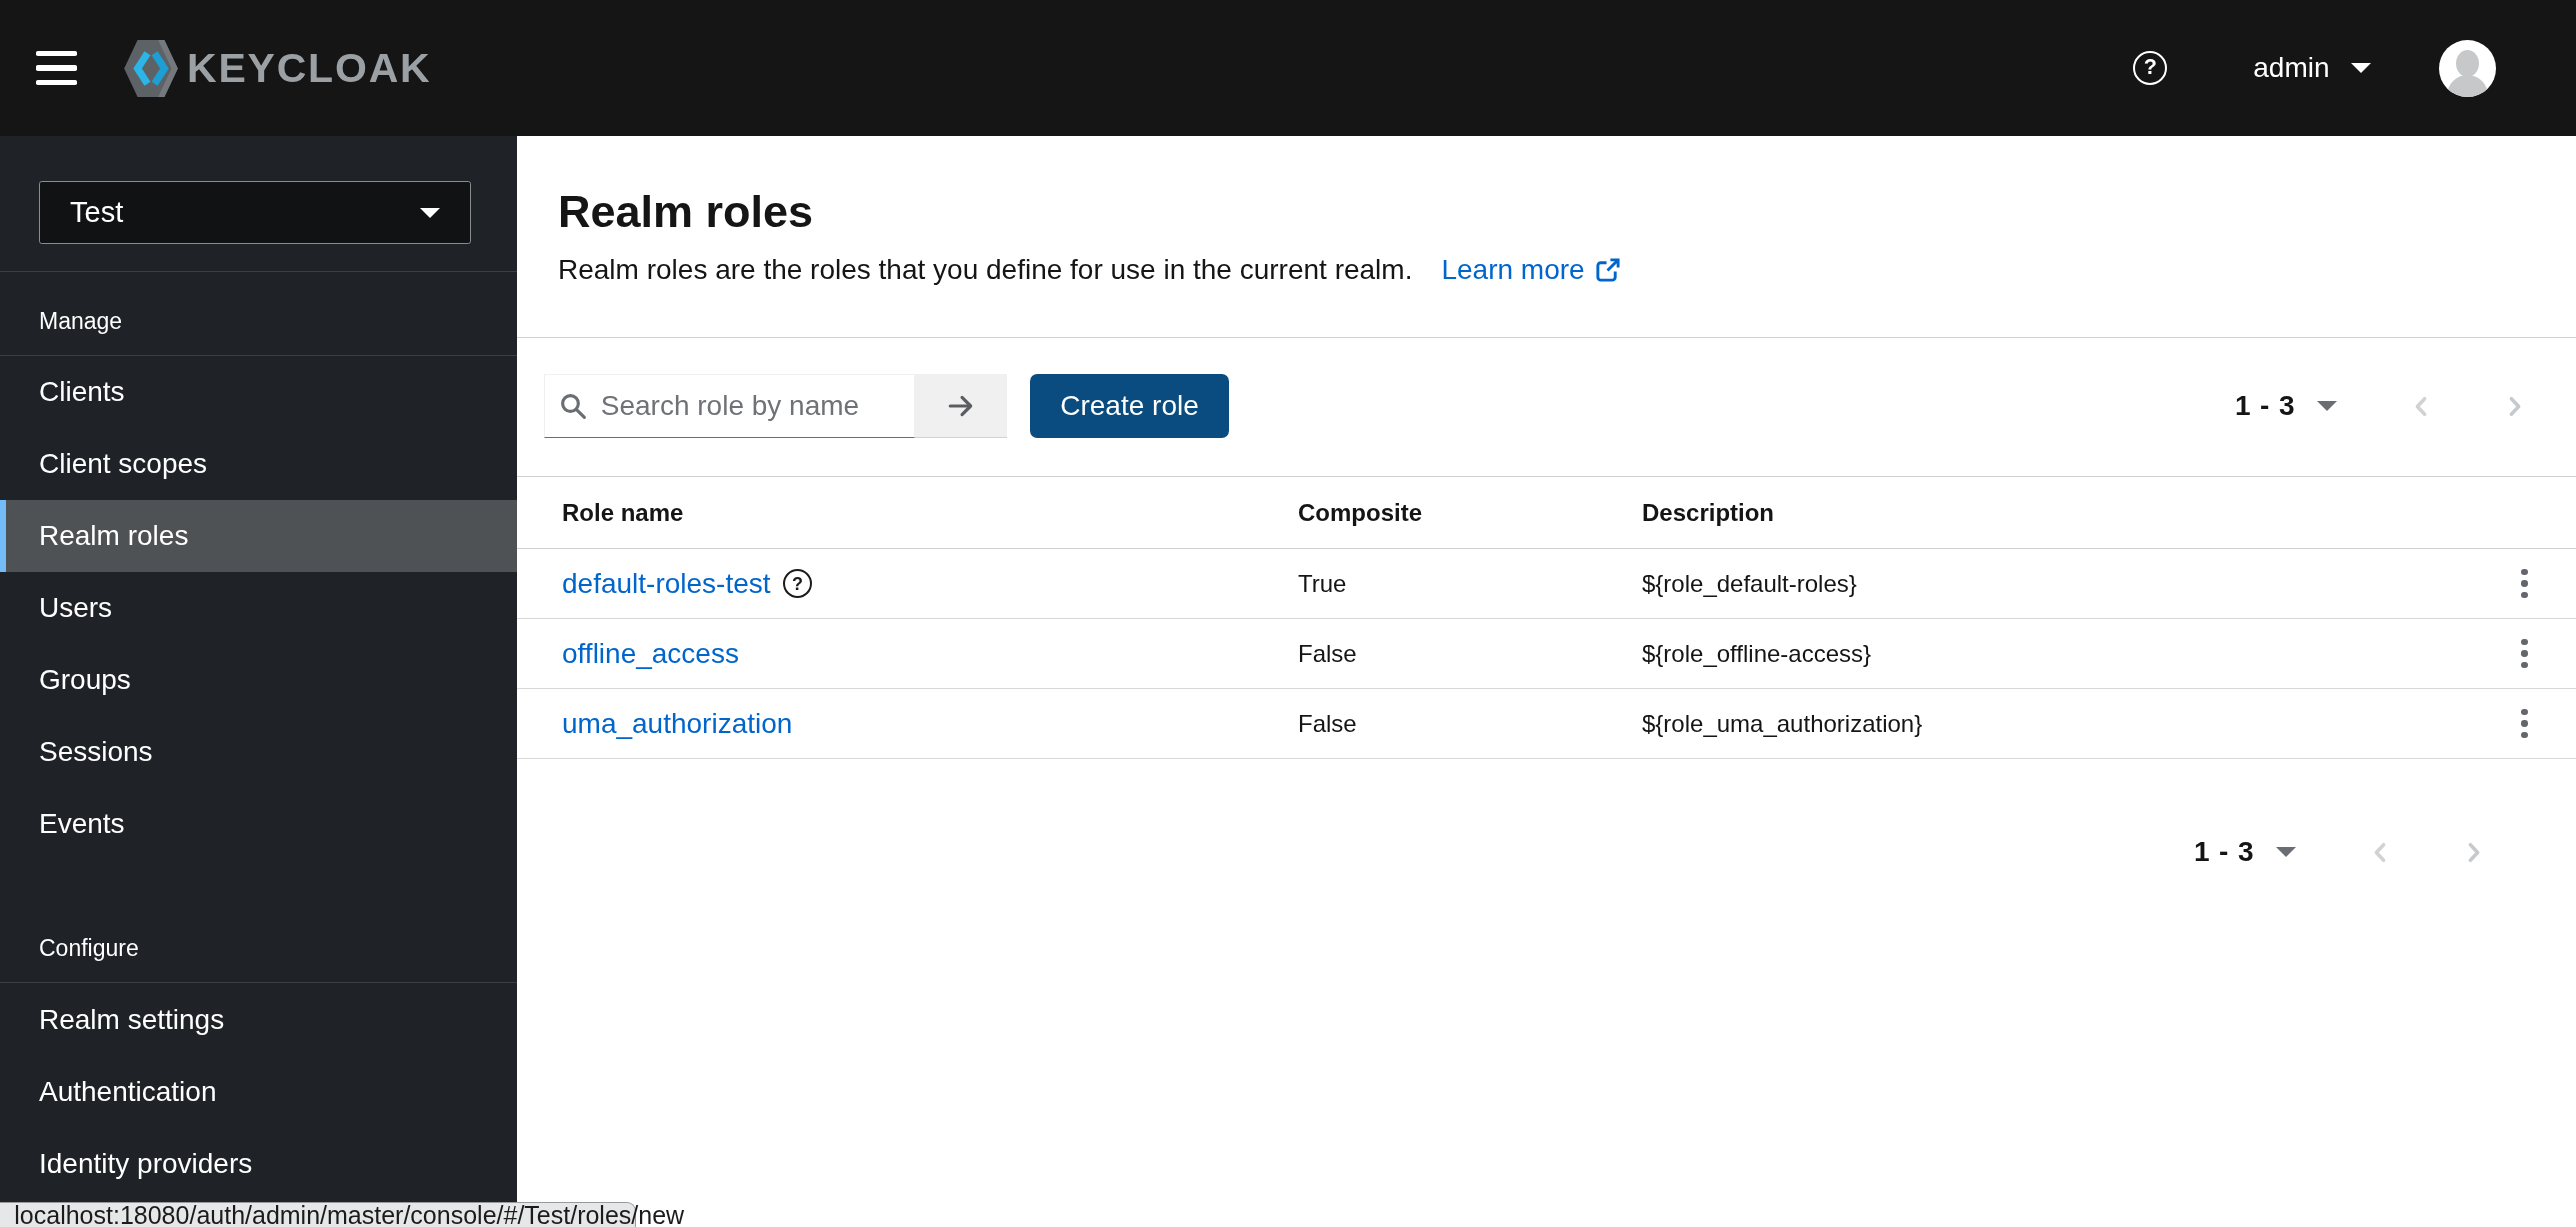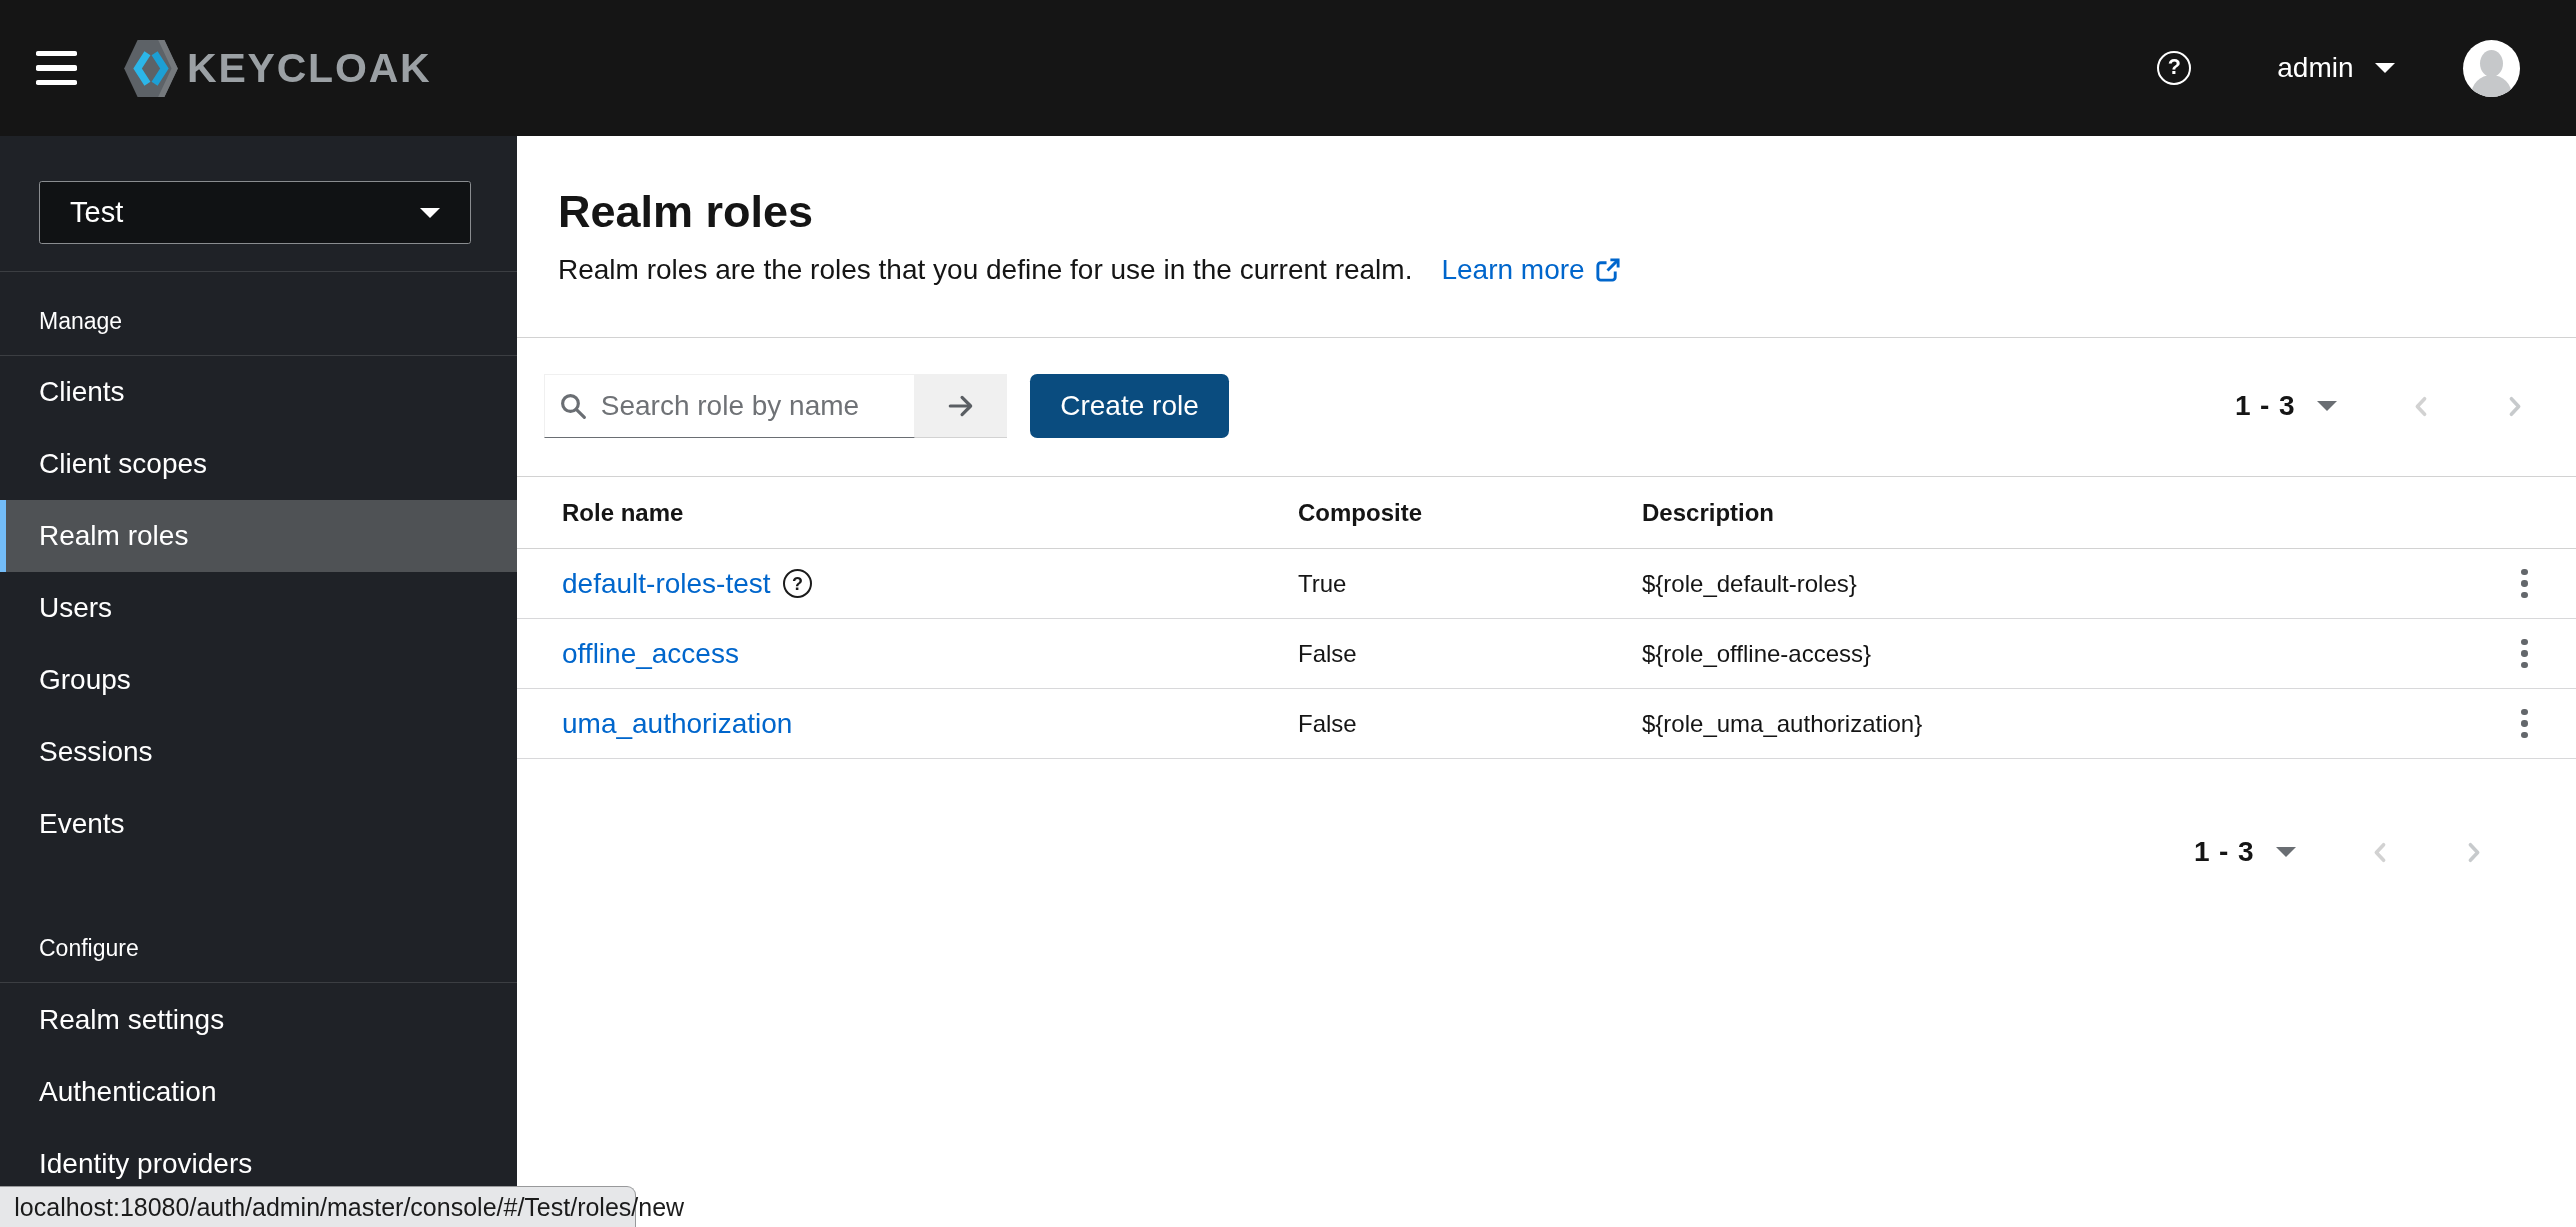--- a/index.html
+++ b/index.html
@@ -2,21 +2,21 @@
 <html style="font-size:14.3px"><head>
 <meta charset="utf-8">
 <style>
   * { margin:0; padding:0; box-sizing:border-box; }
   html,body { width:2576px; height:1227px; background:#fff; }
   body { font-family:"Liberation Sans","DejaVu Sans",sans-serif; color:#151515; }
   .screen { position:relative; width:2576px; height:1227px; overflow:hidden; background:#fff; }
 
   
   .topbar { position:absolute; top:0; left:0; right:0; height:136px; background:#151515;
-            display:flex; align-items:center; padding:0 56px 0 36px; }
+            display:flex; align-items:center; padding:0 80px 0 36px; }
   .hamburger { width:41px; height:34px; display:flex; flex-direction:column; justify-content:space-between; cursor:pointer; }
   .hamburger i { display:block; height:5.4px; background:#fff; border-radius:1.8px; }
   .brand { display:flex; align-items:center; margin-left:47px; }
   .brand svg { display:block; }
   .brand-text { font-size:41px; font-weight:700; letter-spacing:1.8px; color:#9ba0a4; margin-left:9px; }
   .topbar-spacer { flex:1; }
   .help-circle { width:34px; height:34px; border:2.7px solid #fff; border-radius:50%;
                  display:flex; align-items:center; justify-content:center; color:#fff; }
   .help-circle::after { content:"?"; font-size:21.5px; font-weight:700; line-height:1; }
   .user-menu { display:flex; align-items:center; margin-left:86px; cursor:pointer; }
@@ -38,21 +38,21 @@
   .realm-select .value { color:#fff; font-size:29px; flex:1; }
   .realm-select .caret-down { border-top-color:#fff; margin-left:0; }
   .sb-divider { position:absolute; left:0; right:0; border-top:1.8px solid #3b3e42; }
   .sb-label { position:absolute; left:39px; color:#fff; font-size:23px; }
   .nav { position:absolute; left:0; right:0; }
   .nav-item { height:72px; display:flex; align-items:center; padding-left:39px;
               color:#fff; font-size:28px; cursor:pointer; }
   .nav-item.current { background:#4f5255; border-left:6.3px solid #73bcf7; padding-left:33px; }
 
   
-  .statusbar { position:absolute; left:0; bottom:0; width:636px; height:41px; background:#e6e7e9;
+  .statusbar { position:absolute; left:0; bottom:0; width:636px; height:25px; background:#e6e7e9;
                border-top:1.8px solid #98999b; border-right:1.8px solid #98999b; border-top-right-radius:9px;
                display:flex; align-items:center; padding:0 14.3px; z-index:30; }
   .statusbar span { font-size:25px; color:#1b1b1b; white-space:nowrap; }
 
   
   .main { position:absolute; left:517px; top:136px; right:0; bottom:0; background:#fff; }
   .page-title { position:absolute; left:41px; top:50px; font-size:45px; font-weight:700; color:#151515; }
   .page-desc { position:absolute; left:41px; top:118px; display:flex; align-items:flex-start; font-size:28px; color:#151515; }
   .learn-more { display:flex; align-items:center; margin-left:29px; color:#0066cc; text-decoration:none; cursor:pointer; }
   .learn-more span { font-size:28px; }

